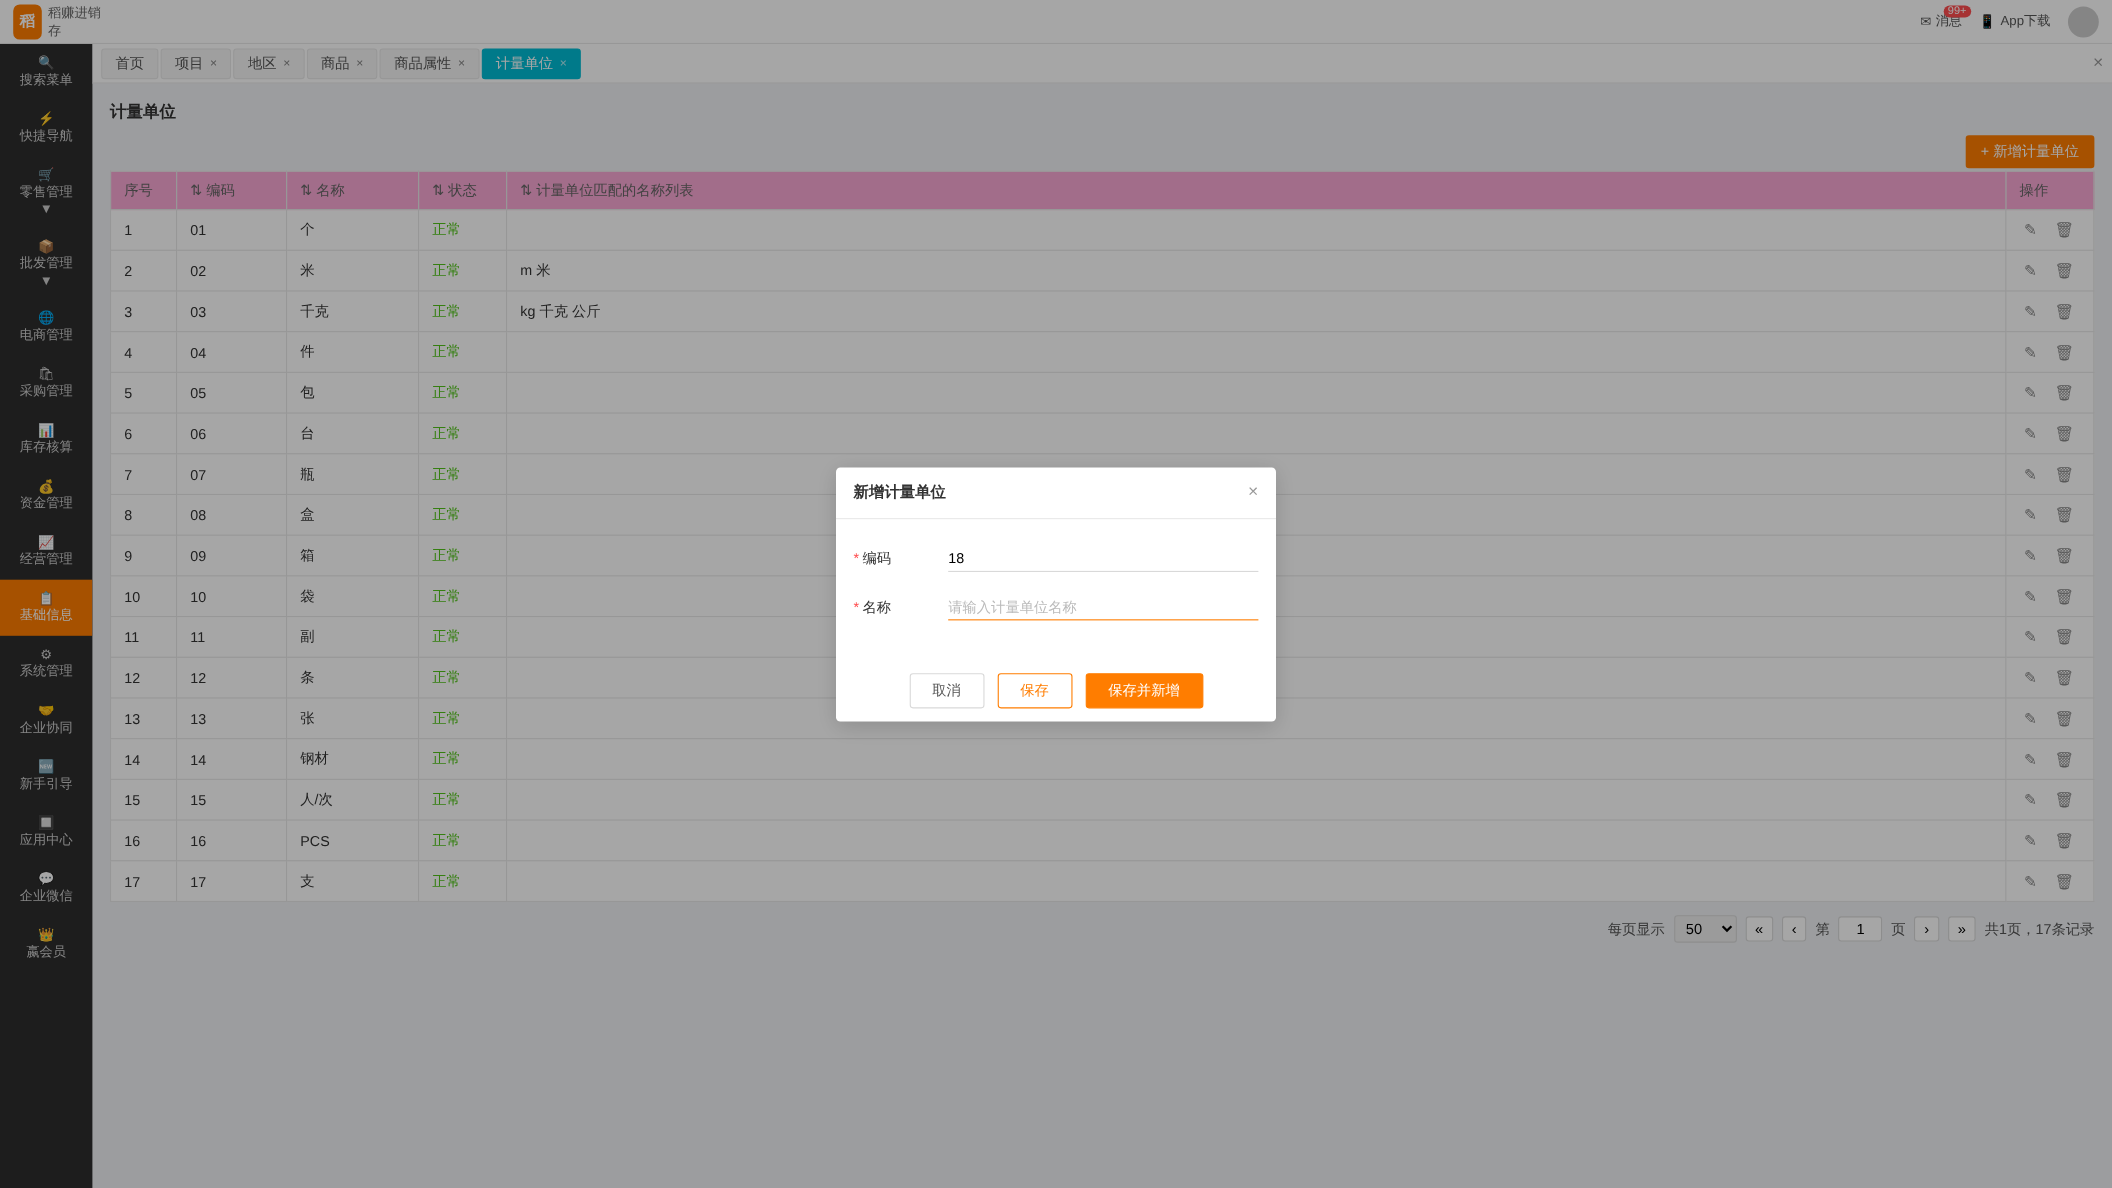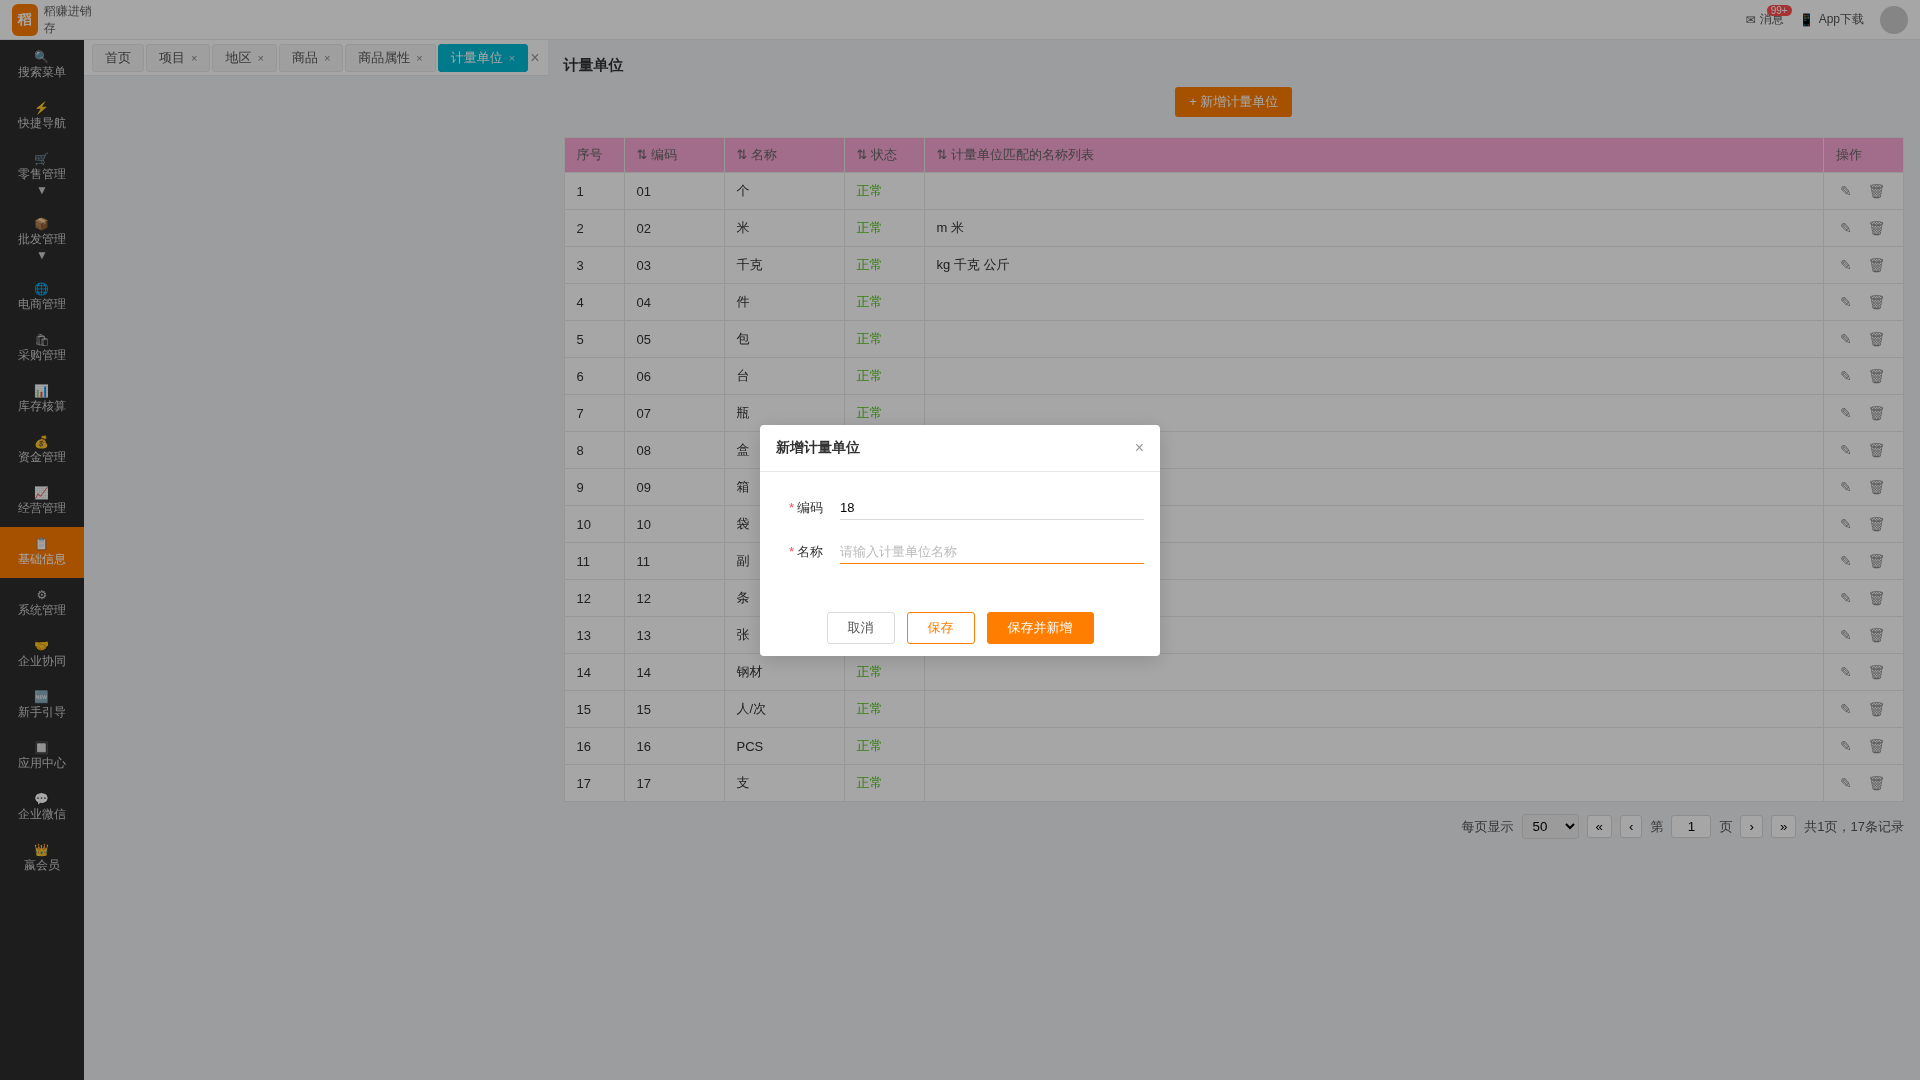--- a/index.html
+++ b/index.html
@@ -42,21 +42,21 @@
       text-align: center;
       color: #ccc;
       cursor: pointer;
       font-size: 12px;
       transition: background 0.2s;
     }
     .sidebar-item.active { background: #ff7d00; color: #fff; }
     .sidebar-item-label { margin-top: 0; }
 
     
-    .content-area { flex: 1; display: flex; flex-direction: row; overflow: hidden; }
+    .content-area { flex: 1; display: flex; flex-direction: column; overflow: hidden; }
 
     
     .tab-bar {
       height: 36px;
       background: #fff;
       border-bottom: 1px solid #e8e8e8;
       display: flex;
       align-items: center;
       padding: 0 8px;
       gap: 2px;
@@ -78,21 +78,21 @@
     .tab-item.active { background: #00bcd4; color: #fff; border-color: #00bcd4; }
     .tab-item .tab-close { font-size: 11px; opacity: 0.7; }
     .tab-item.active .tab-close { color: #fff; }
 
     
     .page-content { flex: 1; padding: 16px; overflow: auto; position: relative; }
 
     .page-title { font-size: 15px; font-weight: bold; color: #333; margin-bottom: 12px; }
 
     
-    .table-toolbar { display: flex; justify-content: center; margin-bottom: 20px; }
+    .table-toolbar { display: flex; justify-content: flex-end; margin-bottom: 2px; }
     .btn-add { background: #ff7d00; color: #fff; border: none; padding: 6px 14px; border-radius: 3px; cursor: pointer; font-size: 13px; }
 
     
     .data-table { width: 100%; border-collapse: collapse; background: #fff; }
     .data-table th, .data-table td { border: 1px solid #e8e8e8; padding: 8px 12px; text-align: left; font-size: 13px; }
     .data-table th { background: #f9a8d4; color: #666; font-weight: normal; }
     .status-normal { color: #52c41a; }
     .action-btns { display: flex; gap: 8px; }
     .action-btn { background: none; border: none; cursor: pointer; color: #888; font-size: 14px; padding: 2px 4px; }
 
@@ -124,21 +124,21 @@
       display: flex;
       align-items: center;
       justify-content: space-between;
       font-size: 14px;
       font-weight: bold;
       gap: 22px;
     }
     .modal-close { background: none; border: none; cursor: pointer; font-size: 16px; color: #999; }
     .modal-body { padding: 24px 16px 16px; }
     .form-row { display: flex; align-items: center; margin-bottom: 20px; }
-    .form-label { width: 60px; text-align: center; margin-right: 4px; font-size: 13px; }
+    .form-label { width: 60px; text-align: left; margin-right: 26px; font-size: 13px; }
     .form-label .required { color: #ff4d4f; margin-right: 3px; }
     .form-input { flex: 1; border: none; border-bottom: 1px solid #d9d9d9; padding: 4px 0; font-size: 13px; outline: none; }
     .form-input.focused { border-bottom-color: #ff7d00; }
     .form-input::placeholder { color: #bbb; }
     .modal-footer {
       padding: 12px 16px;
       display: flex;
       justify-content: center;
       gap: 12px;
     }

